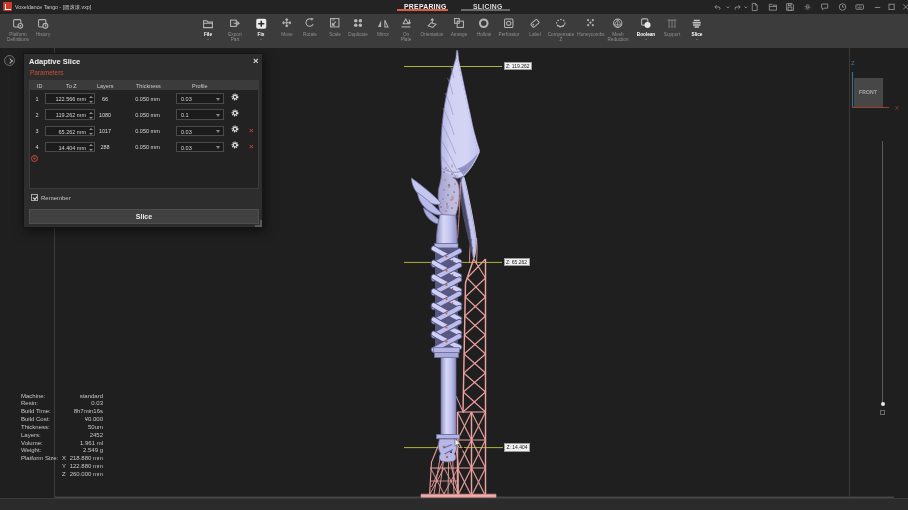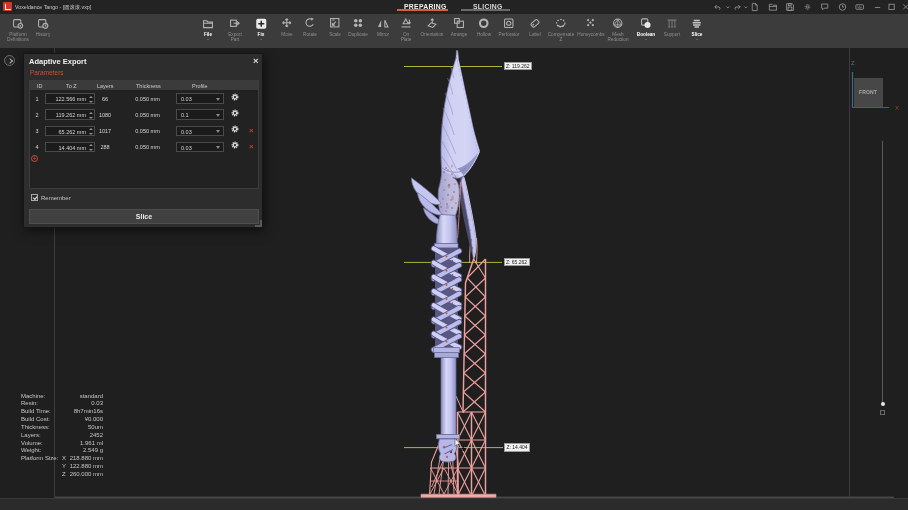--- a/index.html
+++ b/index.html
@@ -596,21 +596,21 @@
         <span class="sx">Z</span>
         <span class="sv">260.000 mm</span>
       </div>
   </div>
 
   <div class="mlabel" style="left:503.5px;top:61.5px;">Z: 119.262</div>
   <div class="mlabel" style="left:503.5px;top:257.5px;">Z: 65.262</div>
   <div class="mlabel" style="left:504px;top:443px;">Z: 14.404</div>
 
   <div id="dialog">
-    <div class="dtitle">Adaptive Export</div>
+    <div class="dtitle">Adaptive Slice</div>
     <div class="dclose">×</div>
     <div class="dparams">Parameters</div>
     <div class="tablebox">
       <div class="thead">
         <span class="hcell" style="left:7px;">ID</span>
         <span class="hcell" style="left:36px;">To Z</span>
         <span class="hcell" style="left:67px;">Layers</span>
         <span class="hcell" style="left:106px;">Thickness</span>
         <span class="hcell" style="left:162px;">Profile</span>
       </div>

